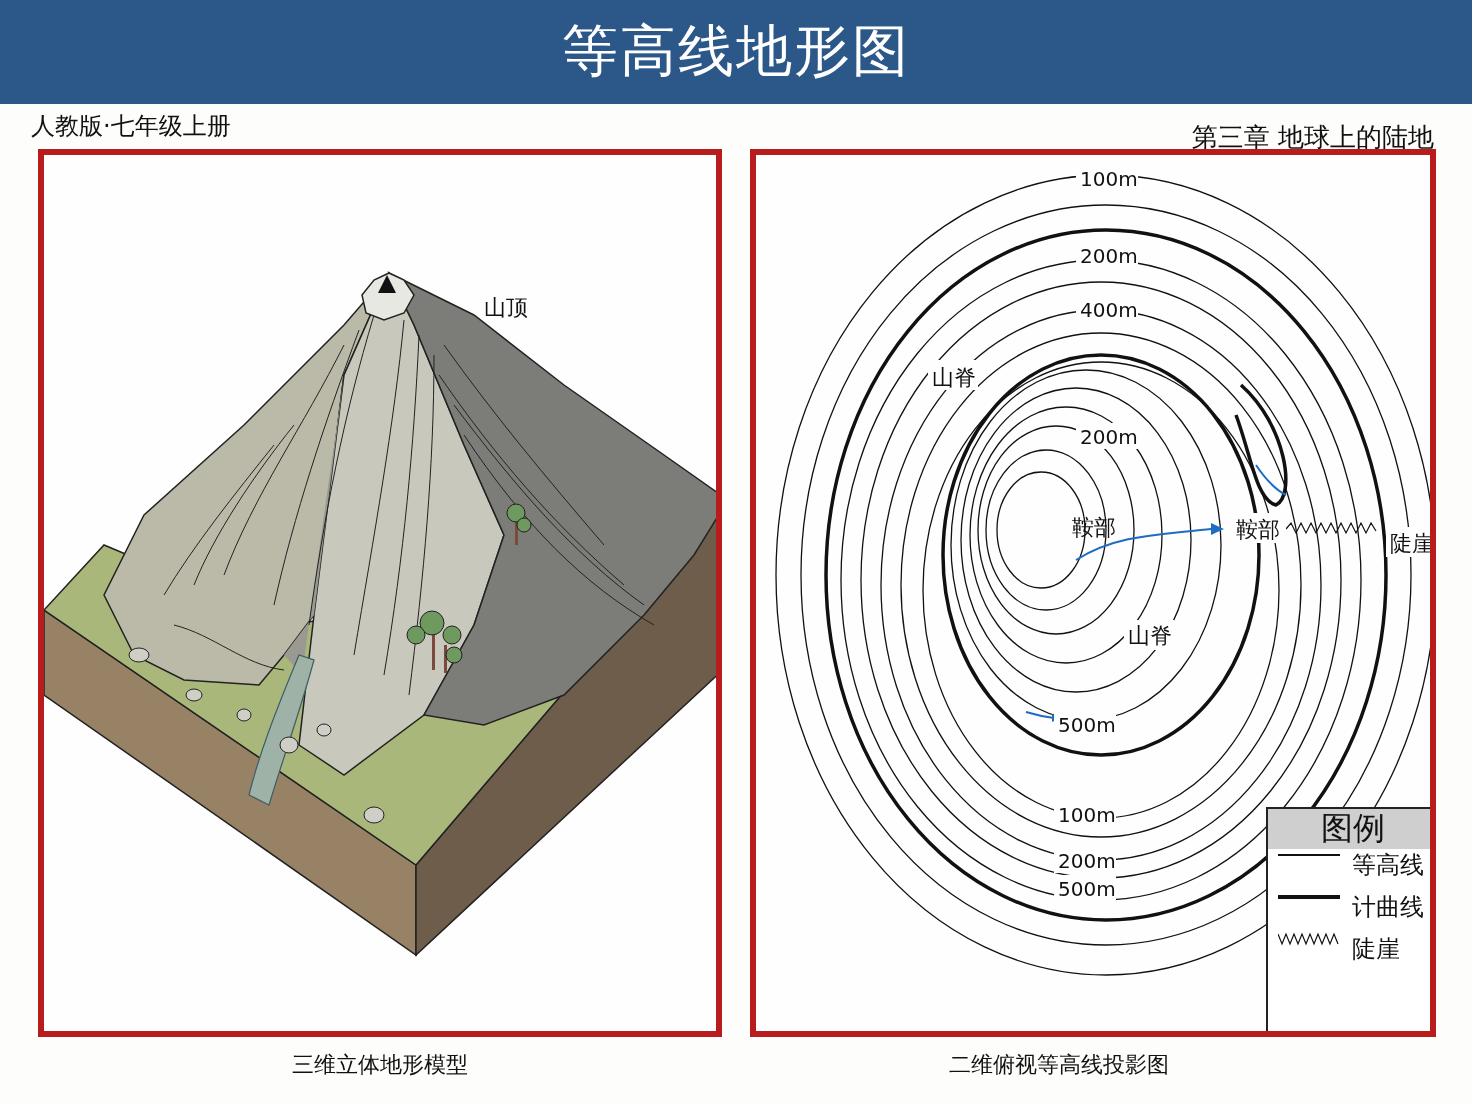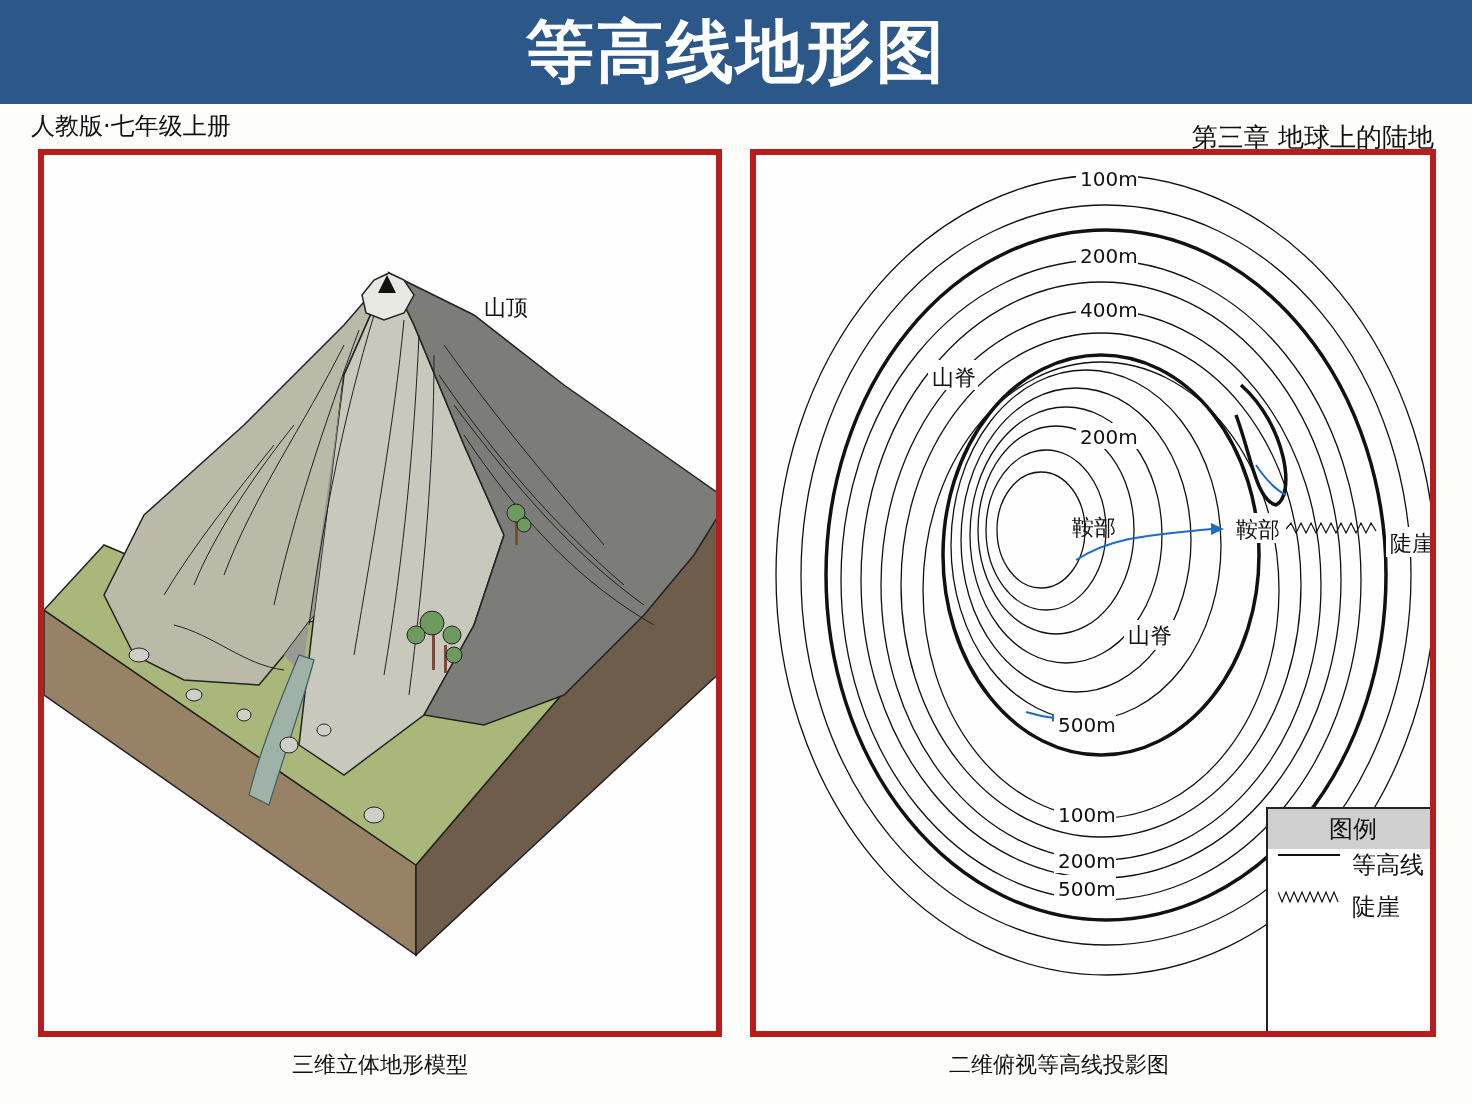--- a/index.html
+++ b/index.html
@@ -1,29 +1,29 @@
 <!DOCTYPE html>
 <html><head>
 <meta charset="utf-8">
 <style>
   html,body{margin:0;padding:0;background:#fdfdfc;}
   body{width:1472px;height:1104px;position:relative;overflow:hidden;font-family:"DejaVu Sans","Liberation Sans",sans-serif;color:#111;}
   .header{position:absolute;left:0;top:0;width:1472px;height:104px;background:#2b5789;display:flex;align-items:center;justify-content:center;}
-  .header h1{margin:14px;color:#fff;font-size:68px;font-weight:bold;letter-spacing:2px;}
+  .header h1{margin:14px;color:#fff;font-size:56px;font-weight:normal;letter-spacing:2px;}
   .subleft{position:absolute;left:31px;top:110px;font-size:24px;text-align:right;}
   .subright{position:absolute;right:38px;top:120px;font-size:26px;}
   .panel{position:absolute;top:149px;height:888px;border:6px solid #b91c1c;background:#fefefe;box-sizing:border-box;overflow:hidden;}
   .panel.left{left:38px;width:684px;}
   .panel.right{left:750px;width:686px;}
   .caption{position:absolute;top:1050px;font-size:22px;text-align:center;}
   .caption.left{left:38px;width:684px;}
   .caption.right{left:716px;width:686px;}
   svg text{font-family:"DejaVu Sans","Liberation Sans",sans-serif;}
   .legend{position:absolute;left:510px;top:652px;width:172px;height:234px;border:2px solid #222;border-right:none;border-bottom:none;background:#fff;box-sizing:border-box;}
-  .legend .title{height:40px;background:#cfcfcf;display:flex;align-items:center;justify-content:center;font-size:24px;}
+  .legend .title{height:40px;background:#cfcfcf;display:flex;align-items:center;justify-content:center;font-size:32px;}
   .legend .row{display:flex;align-items:flex-start;height:42px;padding-left:10px;}
   .legend .sym{width:62px;height:12px;margin-right:12px;display:flex;align-items:center;}
   .legend .lbl{font-size:24px;}
   .line-thin{width:62px;height:1.5px;background:#111;}
   .line-thick{width:62px;height:4px;background:#111;}
   .line-river{width:62px;height:2px;background:#1f6dc2;}
 </style>
 </head>
 <body>
 
@@ -163,20 +163,26 @@
   <div class="legend">
     <div class="title">图例</div>
     <div class="row">
       <span class="sym">
           <span class="line-thin"></span>
         </span>
       <span class="lbl">等高线</span>
     </div>
     <div class="row">
       <span class="sym">
+          <span class="line-thick"></span>
+        </span>
+      <span class="lbl">计曲线</span>
+    </div>
+    <div class="row">
+      <span class="sym">
         <svg width="62" height="14">
             <polyline points="0,2 4,12 8,2 12,12 16,2 20,12 24,2 28,12 32,2 36,12 40,2 44,12 48,2 52,12 56,2 60,12" fill="none" stroke="#111" stroke-width="1.2"></polyline>
           </svg>
       </span>
       <span class="lbl">陡崖</span>
     </div>
   </div>
 </div>
 <div class="caption right">二维俯视等高线投影图</div>
 

